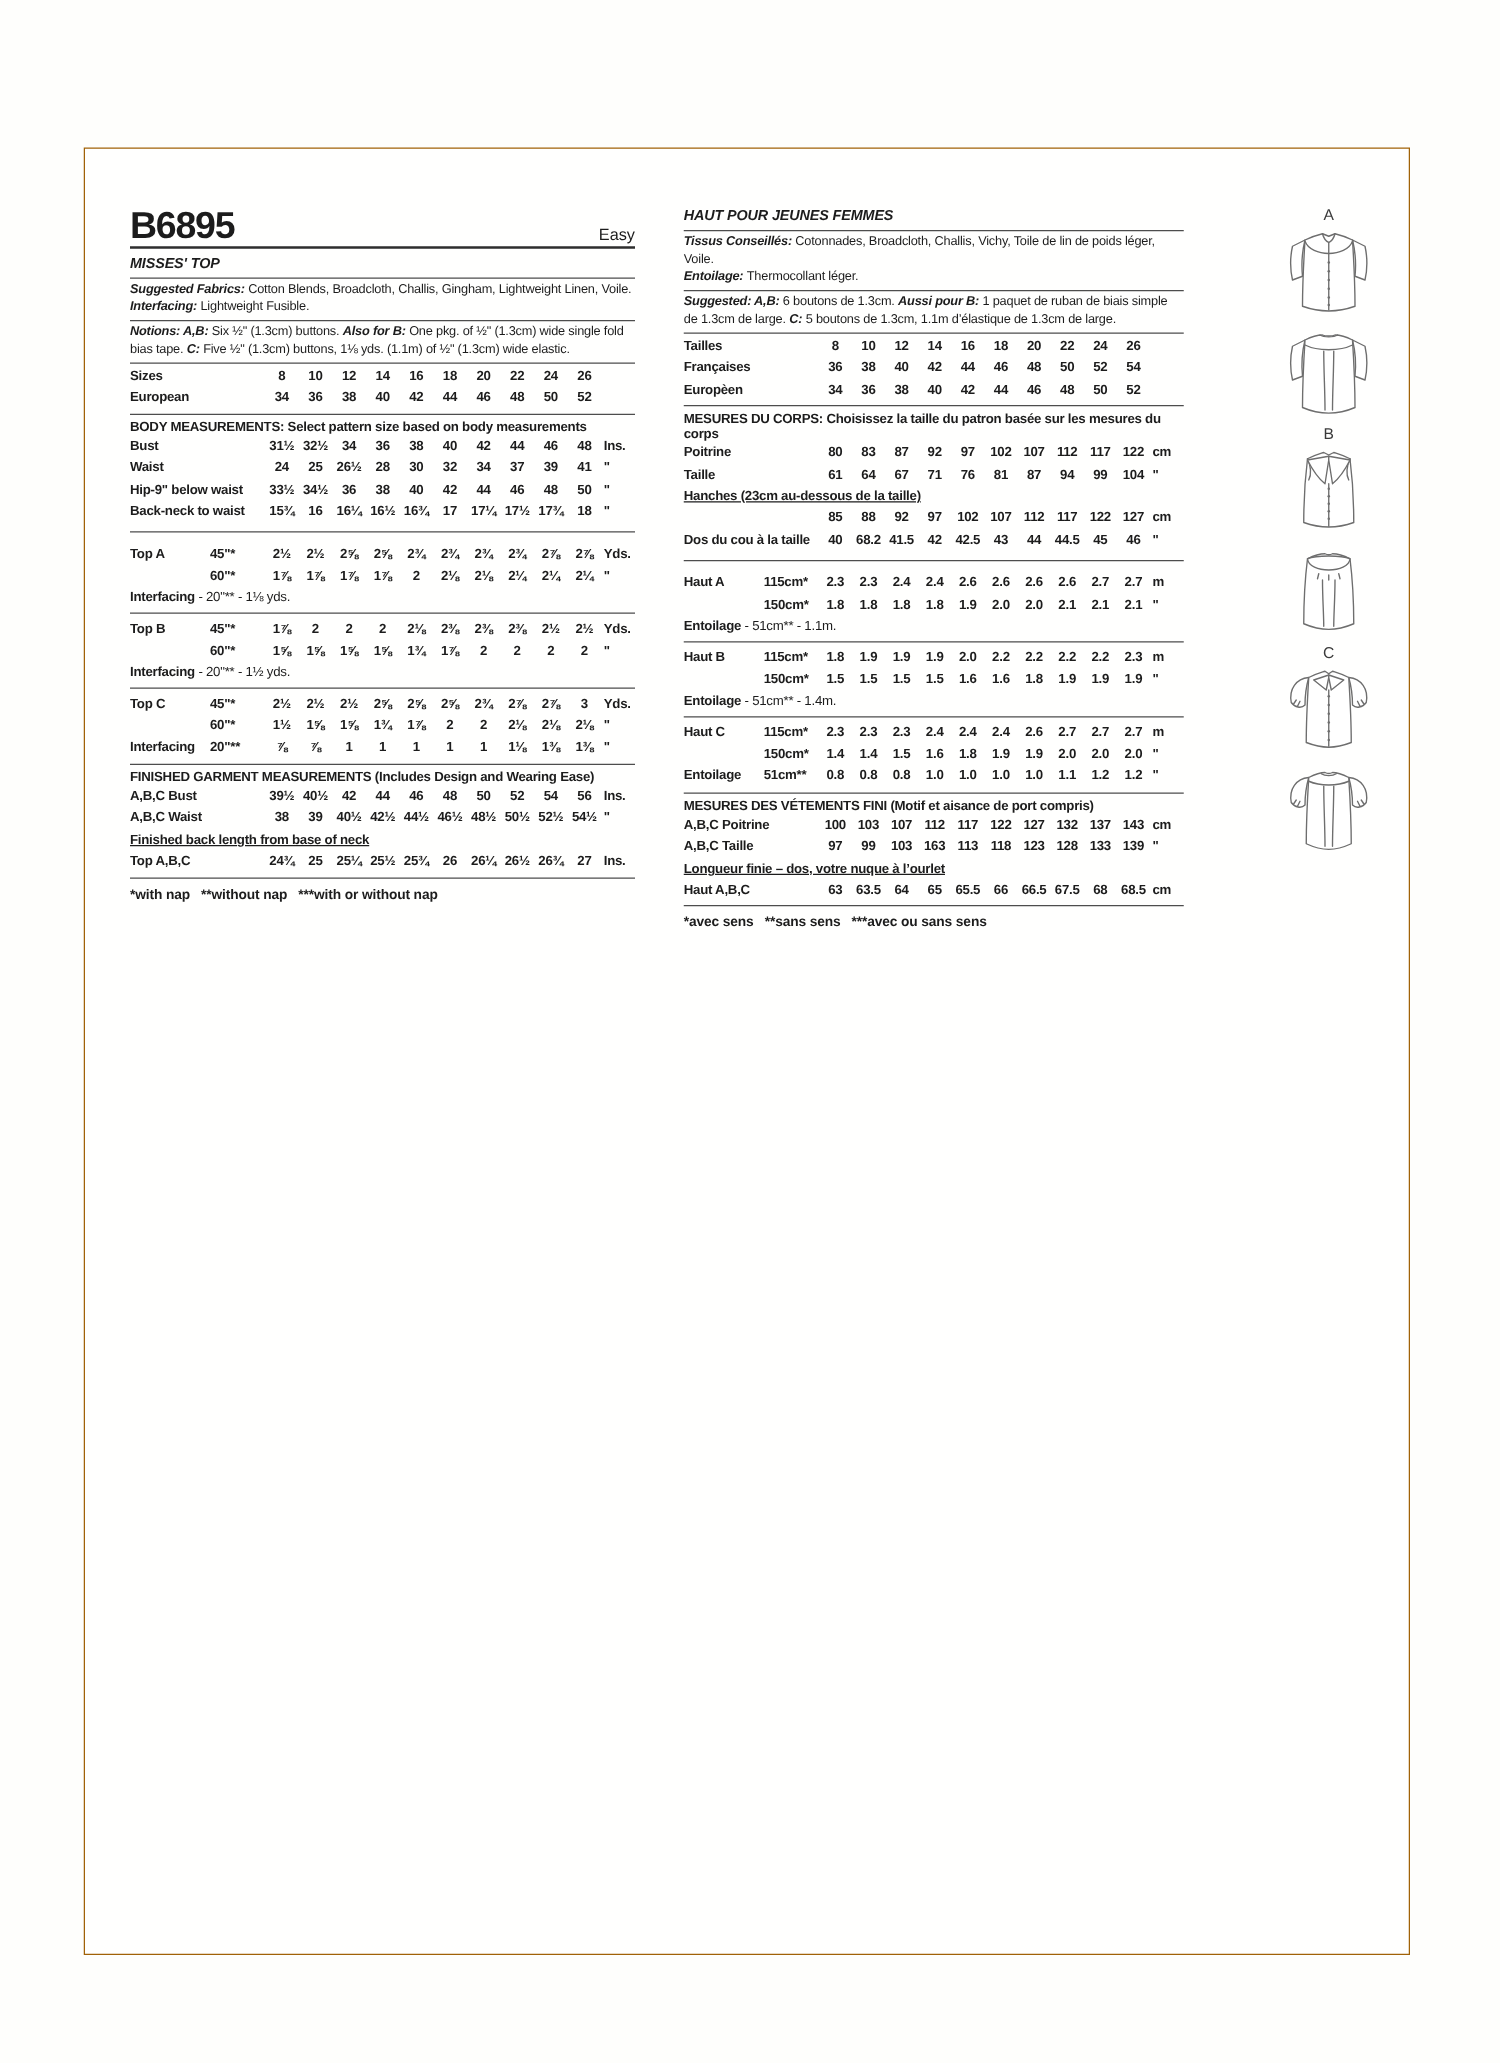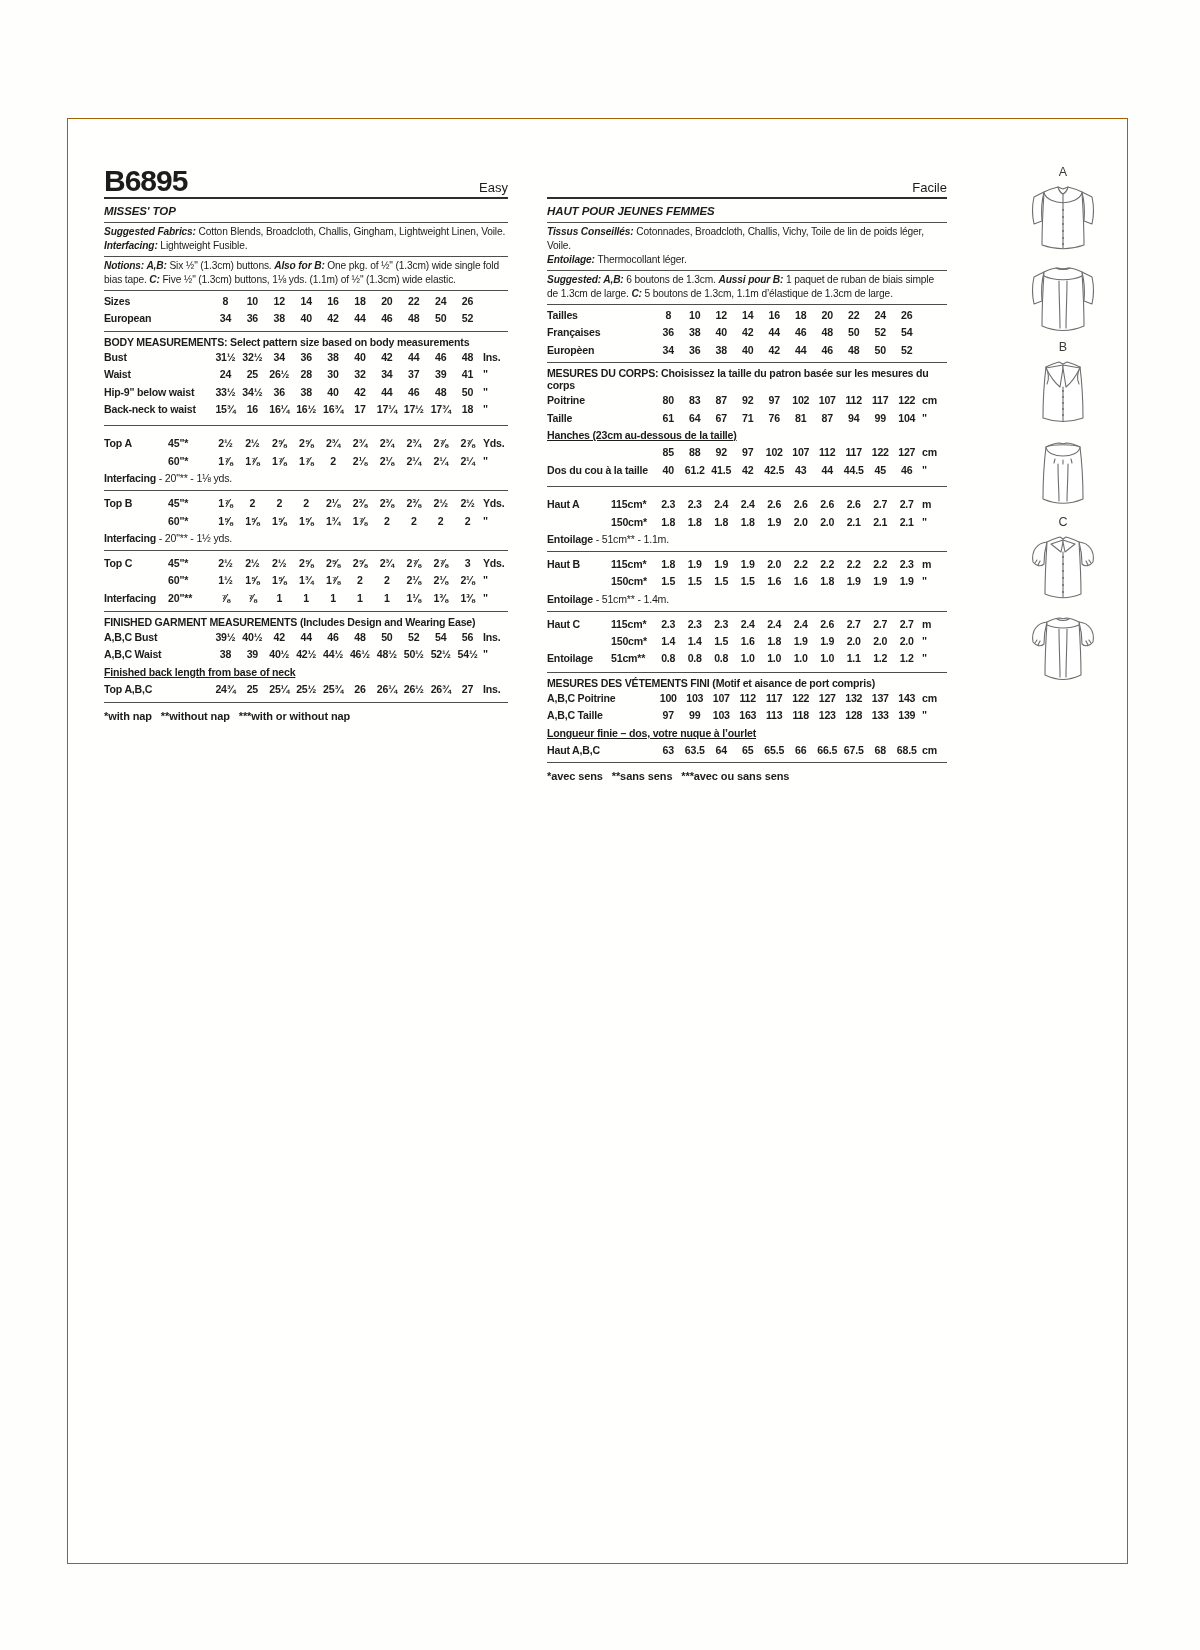--- a/index.html
+++ b/index.html
@@ -325,23 +325,20 @@
             <span class="tn">26¾</span>
             <span class="tn">27</span>
             <span class="tu">Ins.</span>
           </div>
         </div>
     </div>
     <div class="footnote">*with nap&nbsp;&nbsp;&nbsp;**without nap&nbsp;&nbsp;&nbsp;***with or without nap</div>
   </div>
 
   <div class="col col-fr">
-    <div class="hdr right-only">
-      <span class="diff">Facile</span>
-    </div>
     <div class="sec">
       <span class="sec-title">HAUT POUR JEUNES FEMMES</span>
     </div>
     <div class="sec">
       <div class="pline"><b>Tissus Conseillés: </b><span>Cotonnades, Broadcloth, Challis, Vichy, Toile de lin de poids léger, Voile.</span></div>
       <div class="pline"><b>Entoilage: </b><span>Thermocollant léger.</span></div>
     </div>
     <div class="sec">
       <div class="pline"><b>Suggested: A,B: </b><span>6 boutons de 1.3cm. </span><b>Aussi pour B: </b><span>1 paquet de ruban de biais simple de 1.3cm de large. </span><b>C: </b><span>5 boutons de 1.3cm, 1.1m d’élastique de 1.3cm de large.</span></div>
     </div>
@@ -433,21 +430,21 @@
             <span class="tn">107</span>
             <span class="tn">112</span>
             <span class="tn">117</span>
             <span class="tn">122</span>
             <span class="tn">127</span>
             <span class="tu">cm</span>
           </div>
           <div class="trow">
             <span class="tl c12">Dos du cou à la taille</span>
             <span class="tn">40</span>
-            <span class="tn">61.2</span>
+            <span class="tn">68.2</span>
             <span class="tn">41.5</span>
             <span class="tn">42</span>
             <span class="tn">42.5</span>
             <span class="tn">43</span>
             <span class="tn">44</span>
             <span class="tn">44.5</span>
             <span class="tn">45</span>
             <span class="tn">46</span>
             <span class="tu">"</span>
           </div>

